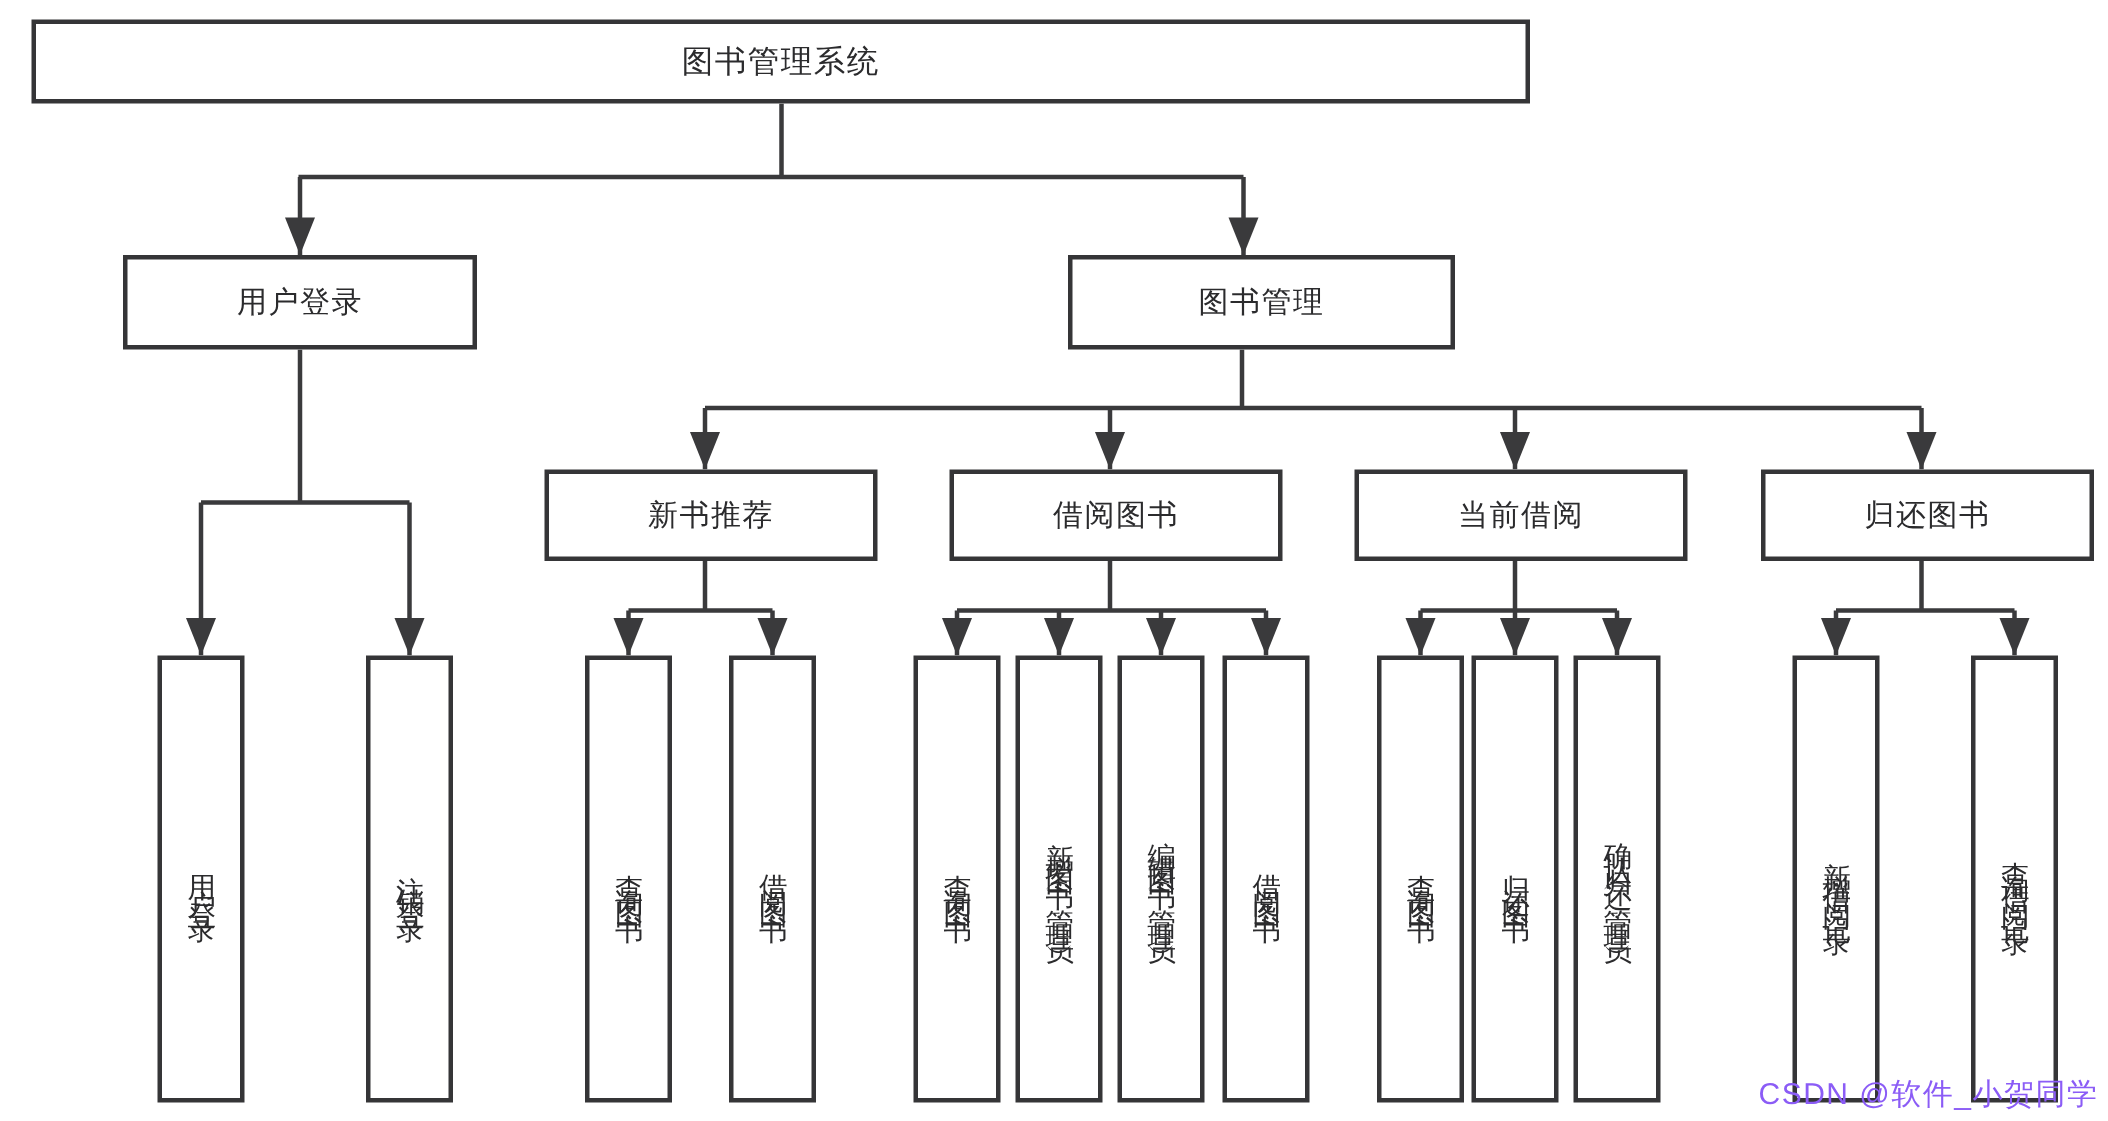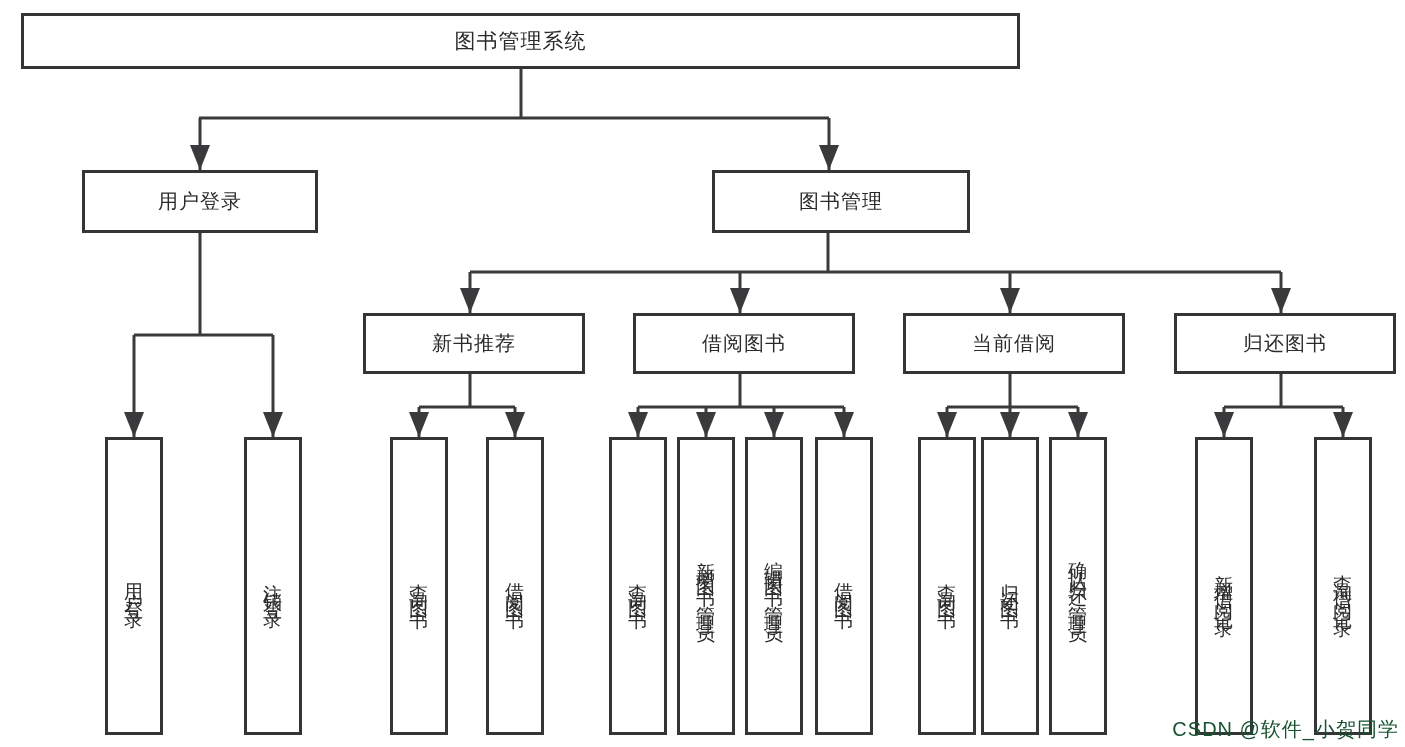--- a/index.html
+++ b/index.html
@@ -33,21 +33,21 @@
     text-orientation:mixed;
     letter-spacing:9px;
     line-height:1;
     font-size:19px;
     white-space:nowrap;
   }
   .watermark{
     position:absolute;
     right:6px;bottom:4px;
     font-size:20px;
-    color:#14532d;
+    color:#8b5cf6;
     letter-spacing:1px;
     z-index:5;
     font-family:"Liberation Sans","DejaVu Sans",sans-serif;
   }
 </style>
 </head>
 <body>
 
 <div class="canvas">
 

